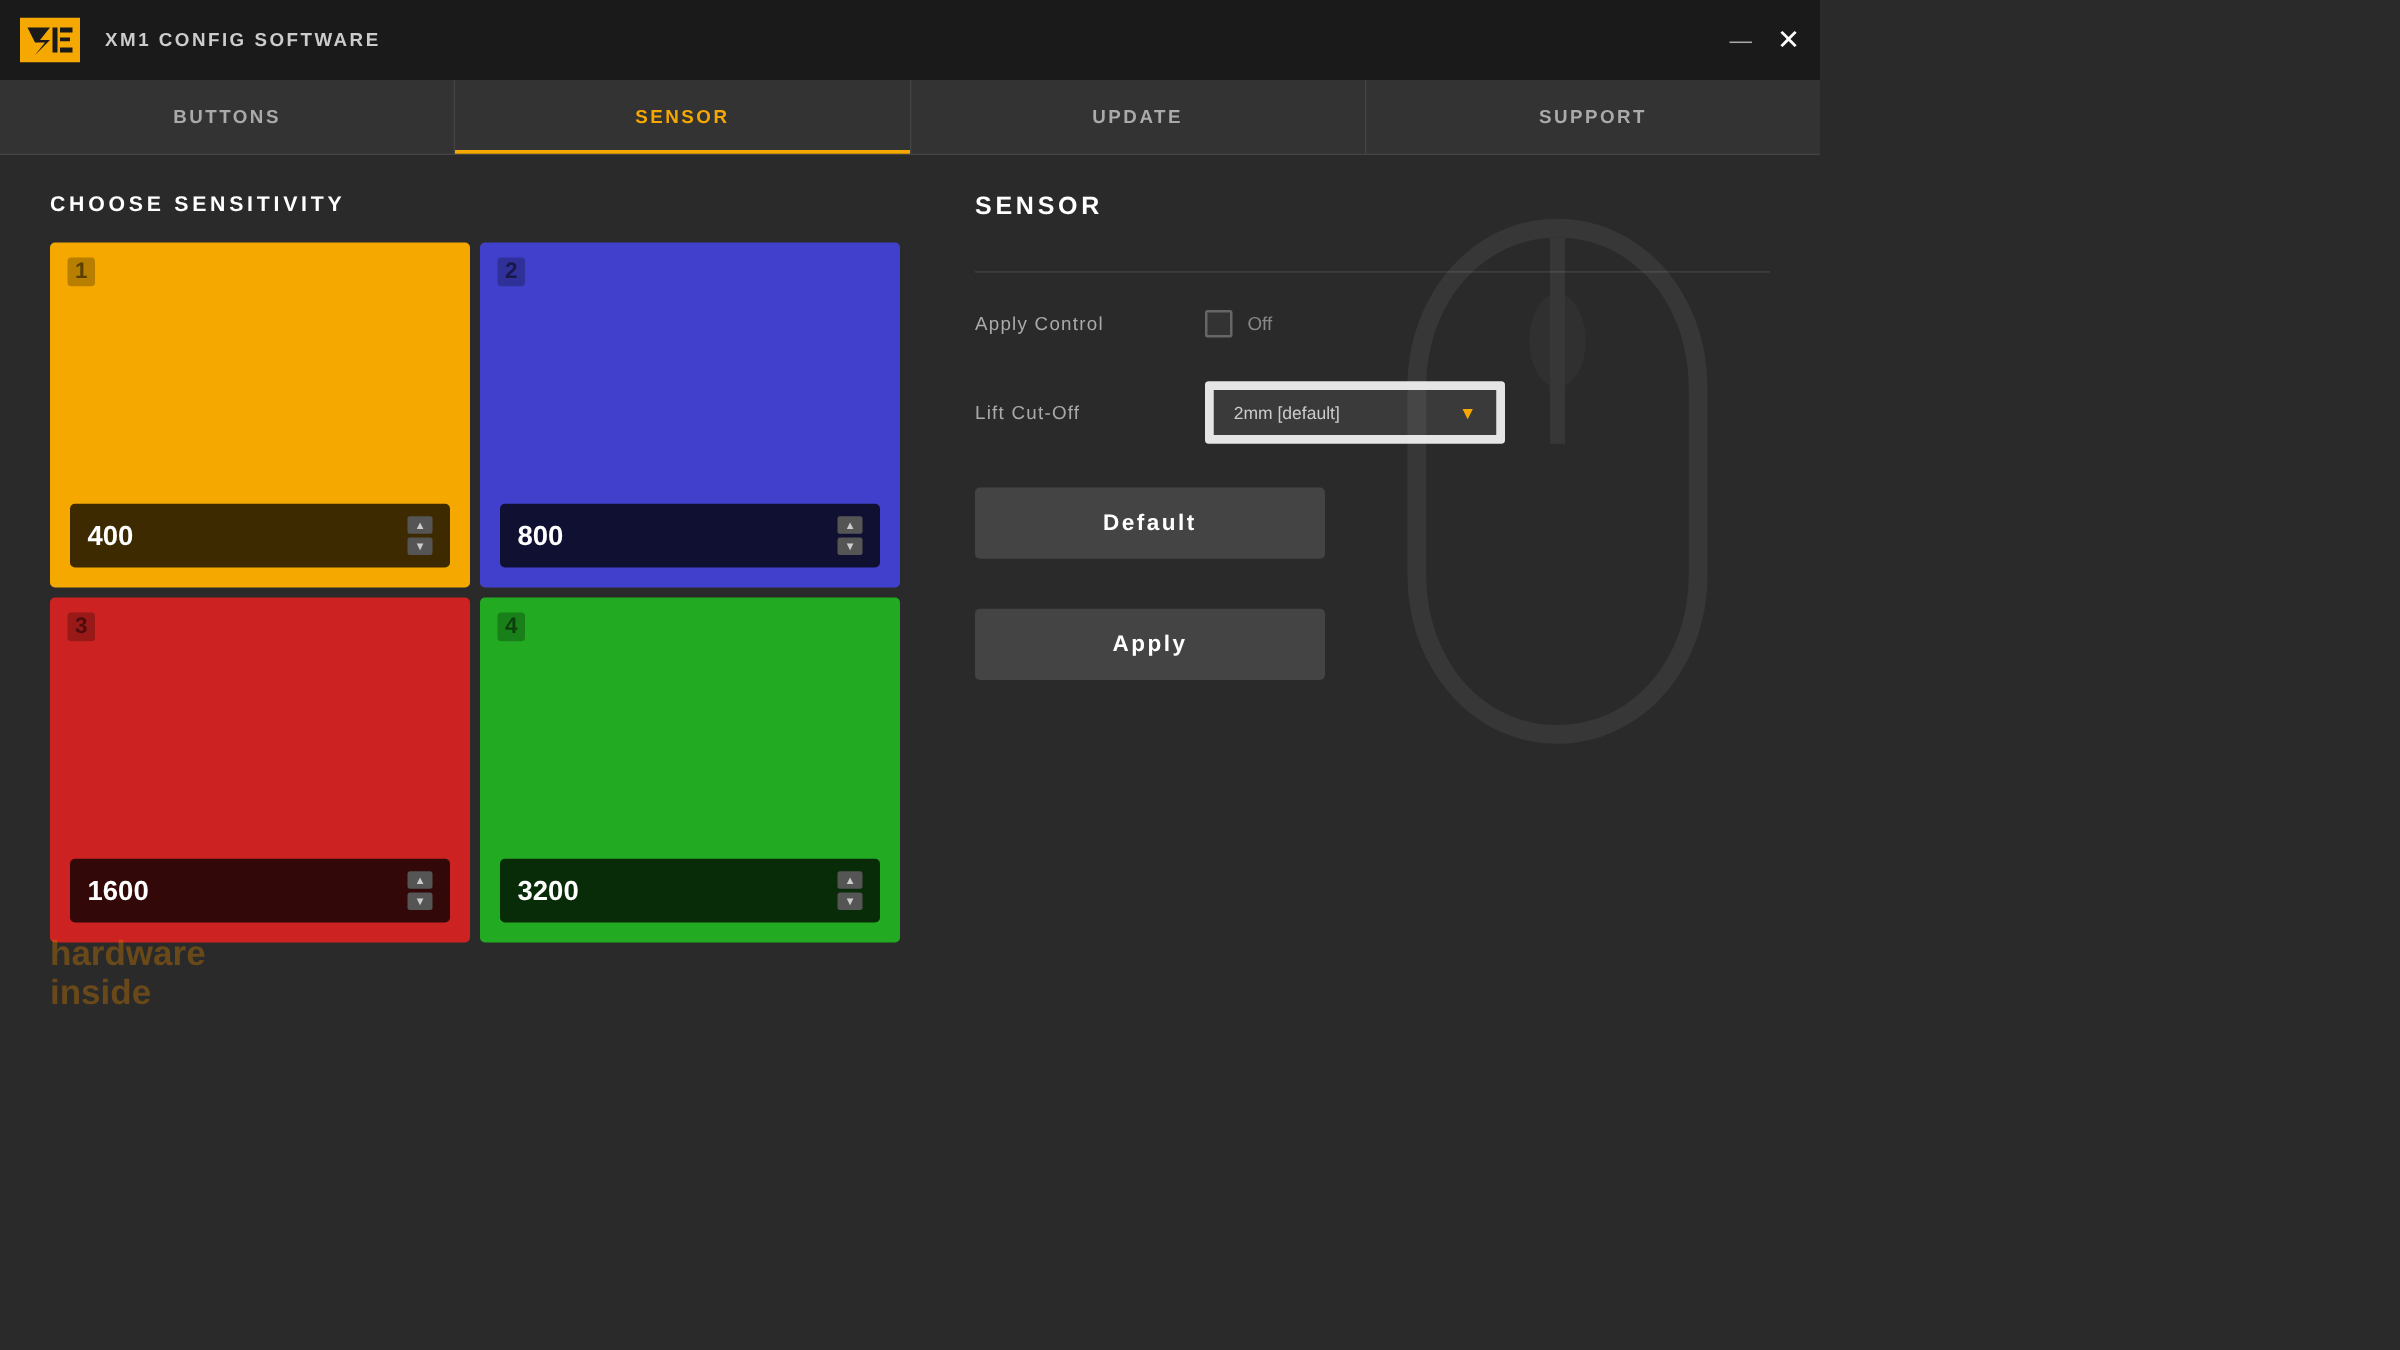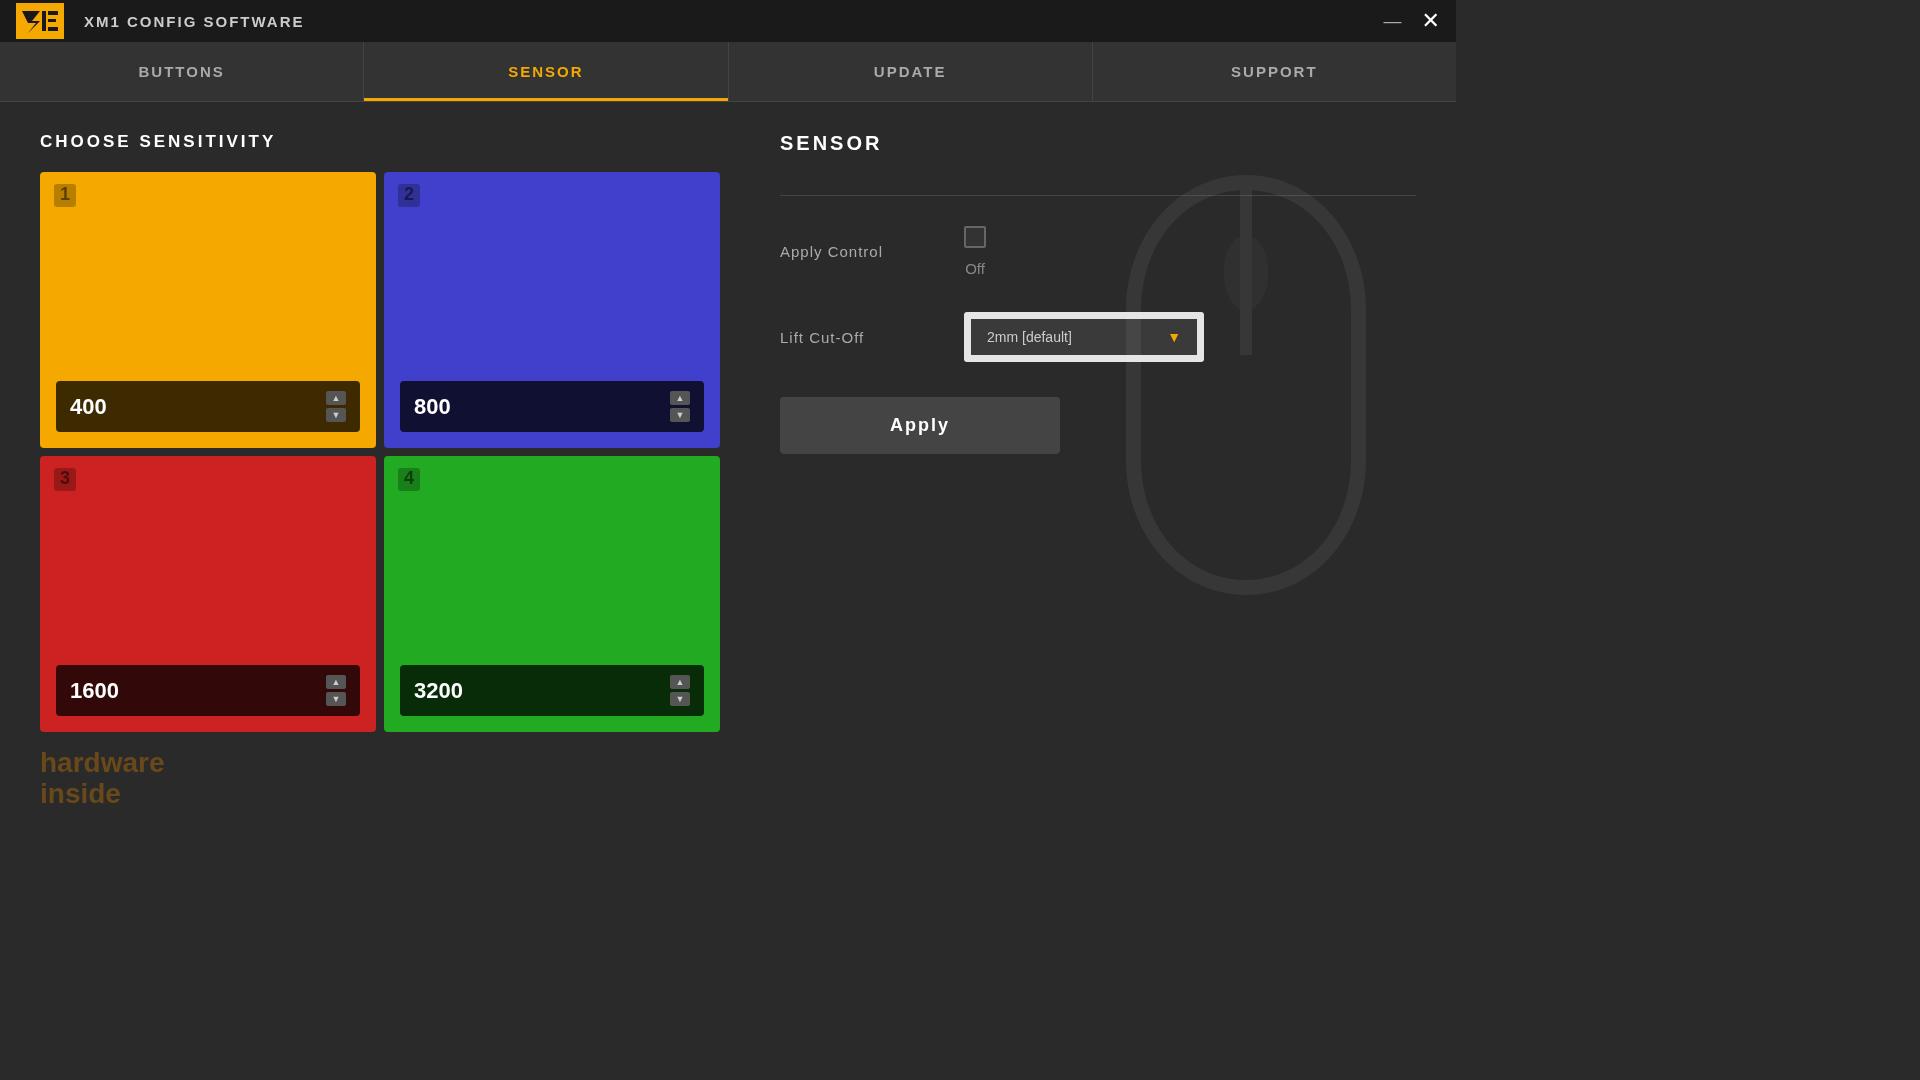--- a/index.html
+++ b/index.html
@@ -12,21 +12,21 @@
       color: #fff;
       overflow: hidden;
       position: relative;
     }
 
     
     .title-bar {
       display: flex;
       align-items: center;
       background: #1a1a1a;
-      height: 42px;
+      height: 64px;
       padding: 0 16px;
       position: relative;
     }
 
     .logo-area {
       display: flex;
       align-items: center;
       gap: 12px;
     }
 
@@ -240,21 +240,20 @@
       color: #aaaaaa;
       letter-spacing: 1px;
       width: 160px;
       flex-shrink: 0;
     }
 
     .checkbox-area {
       display: flex;
       align-items: center;
       gap: 12px;
-      flex-direction: column;
     }
 
     .checkbox {
       width: 22px;
       height: 22px;
       border: 2px solid #666;
       background: #333;
       cursor: pointer;
       border-radius: 2px;
     }
@@ -452,20 +451,21 @@
     </div>
 
     <div class="sensor-row">
       <span class="sensor-label">Lift Cut-Off</span>
       <div class="dropdown-select">
         <span class="dropdown-value">2mm [default]</span>
         <span class="dropdown-arrow">▼</span>
       </div>
     </div>
 
+    <button class="default-btn">Default</button>
 
     <button class="apply-btn">Apply</button>
 
   </div>
 
 </div>
 
 <div class="bg-pattern">
   <svg viewBox="0 0 200 300" xmlns="http://www.w3.org/2000/svg" fill="white">
     <path d="M100,10 C55,10 20,50 20,100 L20,200 C20,250 55,290 100,290 C145,290 180,250 180,200 L180,100 C180,50 145,10 100,10 Z M100,20 C140,20 170,55 170,100 L170,200 C170,245 140,280 100,280 C60,280 30,245 30,200 L30,100 C30,55 60,20 100,20 Z"></path>

